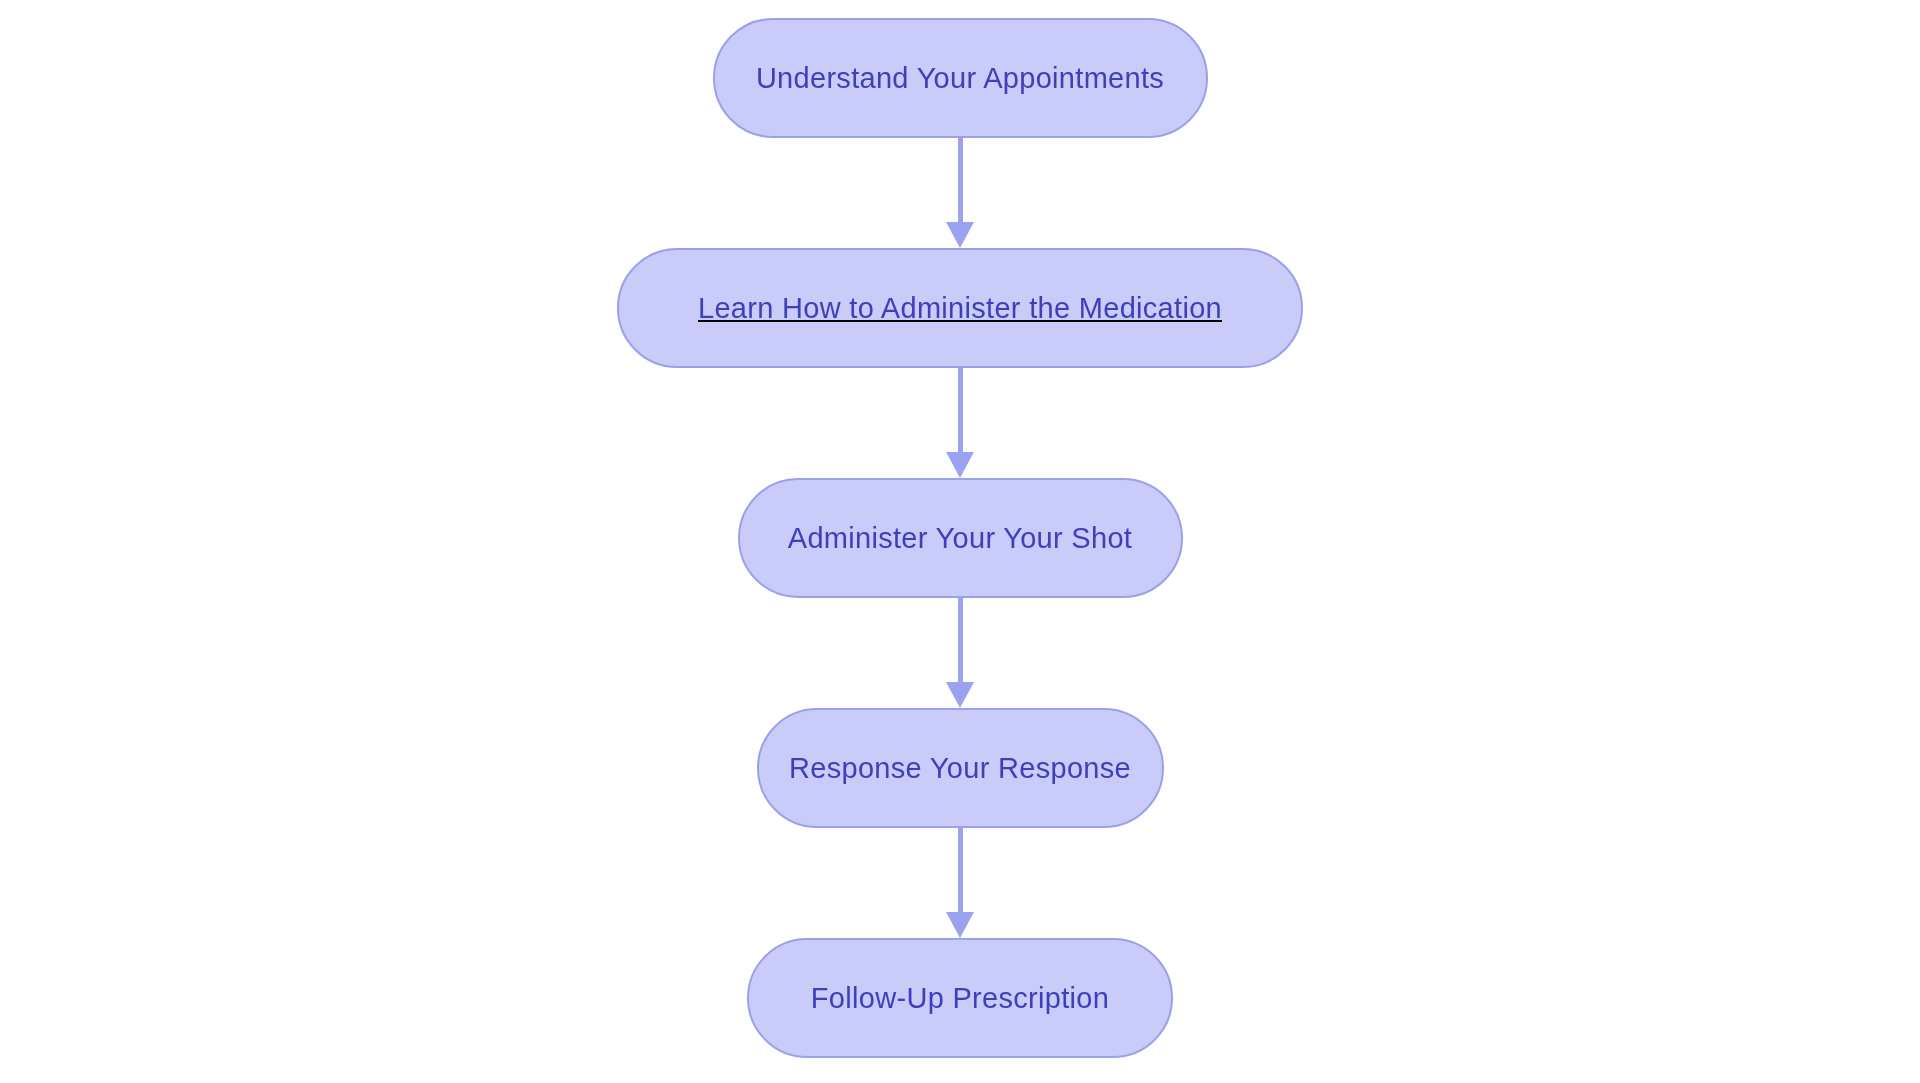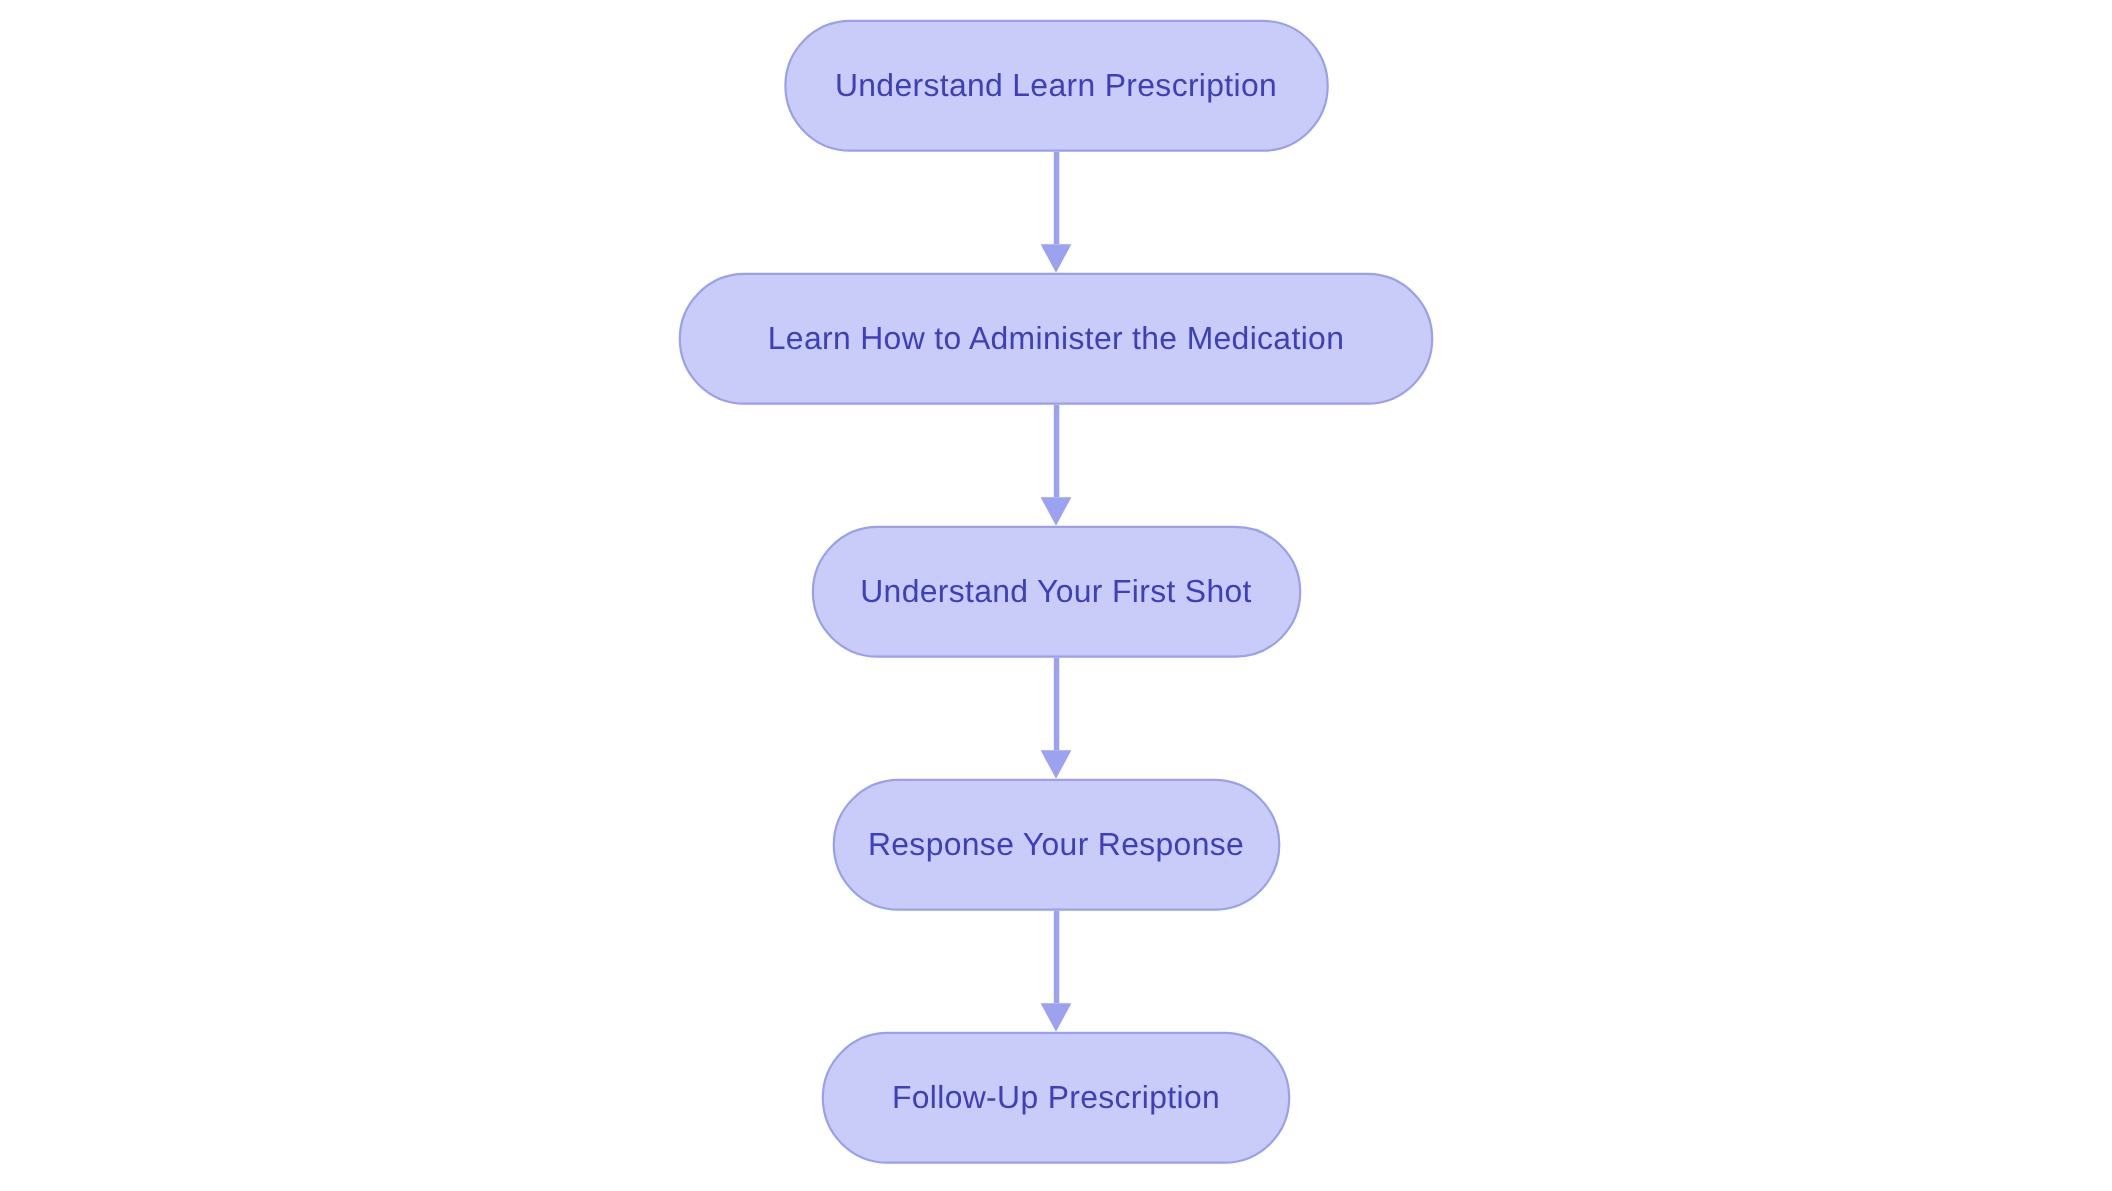--- a/index.html
+++ b/index.html
@@ -25,21 +25,21 @@
     border-radius: 60px;
     background: var(--node-fill, #c9cbf8);
     border: 2px solid var(--node-border, #9aa0ea);
     display: flex;
     align-items: center;
     justify-content: center;
     box-sizing: border-box;
     flex: 0 0 auto;
   }
   .w1 { width: 495px; }
-  .w2 { width: 686px; }
+  .w2 { width: 686px; text-decoration: underline; }
   .w3 { width: 445px; }
   .w4 { width: 407px; }
   .w5 { width: 426px; }
   .node-label {
     font-size: 29px;
     font-weight: 500;
     letter-spacing: 0.3px;
     color: var(--text-color, #3d3fbb);
     white-space: nowrap;
   }
@@ -62,39 +62,39 @@
     border-right: 14px solid transparent;
     border-top: 26px solid var(--arrow-color, #9ba2ef);
   }
 </style>
 </head>
 <body>
 
 <div class="canvas">
 
   <div class="node w1">
-    <span class="node-label">Understand Learn Prescription</span>
+    <span class="node-label">Understand Your Appointments</span>
   </div>
 
   <div class="arrow">
     <div class="arrow-line"></div>
     <div class="arrow-head"></div>
   </div>
 
   <div class="node w2">
     <span class="node-label">Learn How to Administer the Medication</span>
   </div>
 
   <div class="arrow">
     <div class="arrow-line"></div>
     <div class="arrow-head"></div>
   </div>
 
   <div class="node w3">
-    <span class="node-label">Understand Your First Shot</span>
+    <span class="node-label">Administer Your Your Shot</span>
   </div>
 
   <div class="arrow">
     <div class="arrow-line"></div>
     <div class="arrow-head"></div>
   </div>
 
   <div class="node w4">
     <span class="node-label">Response Your Response</span>
   </div>

